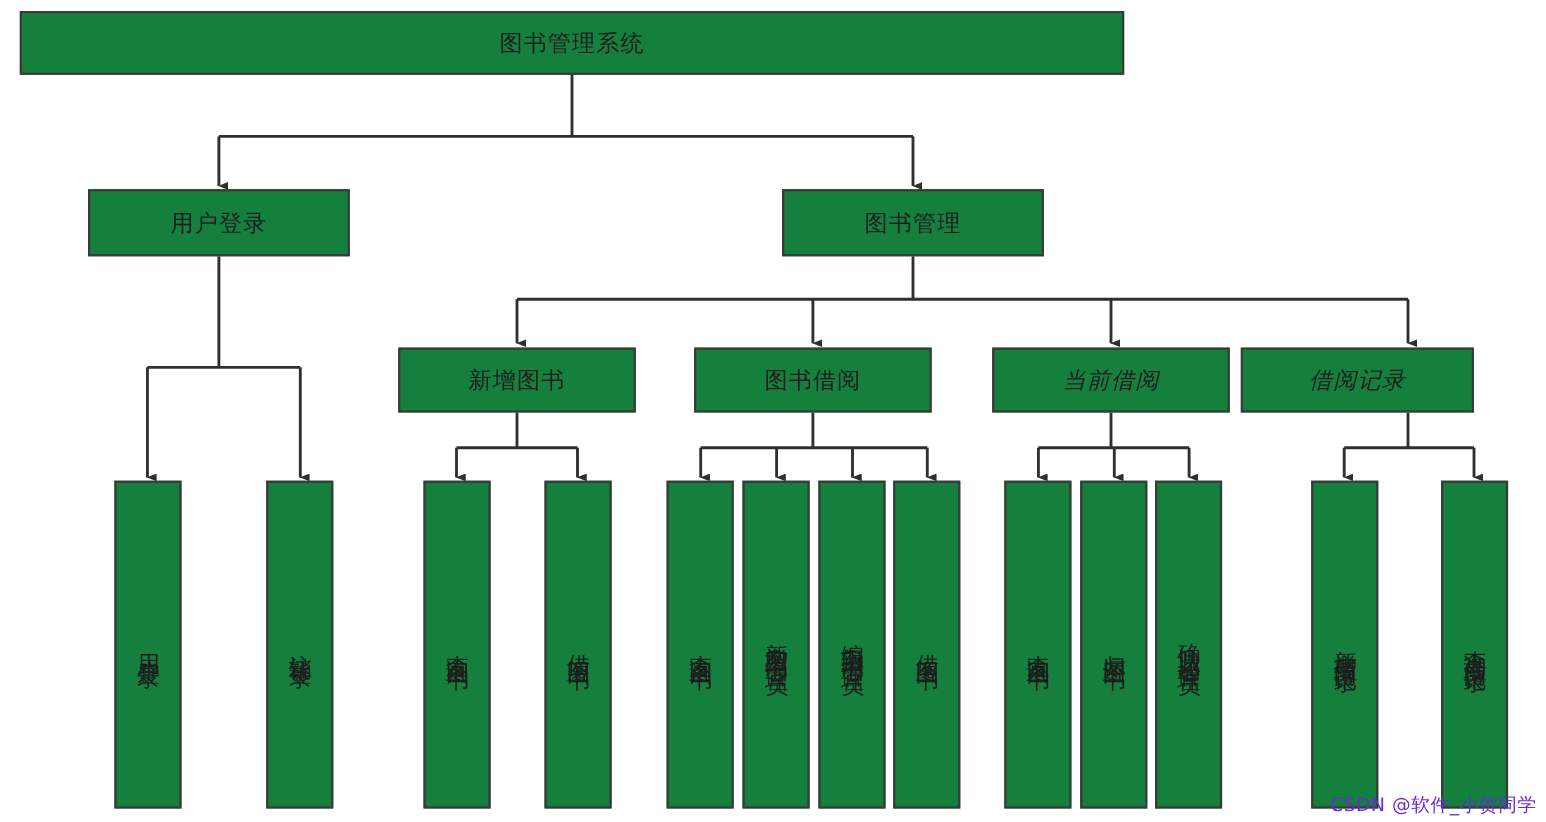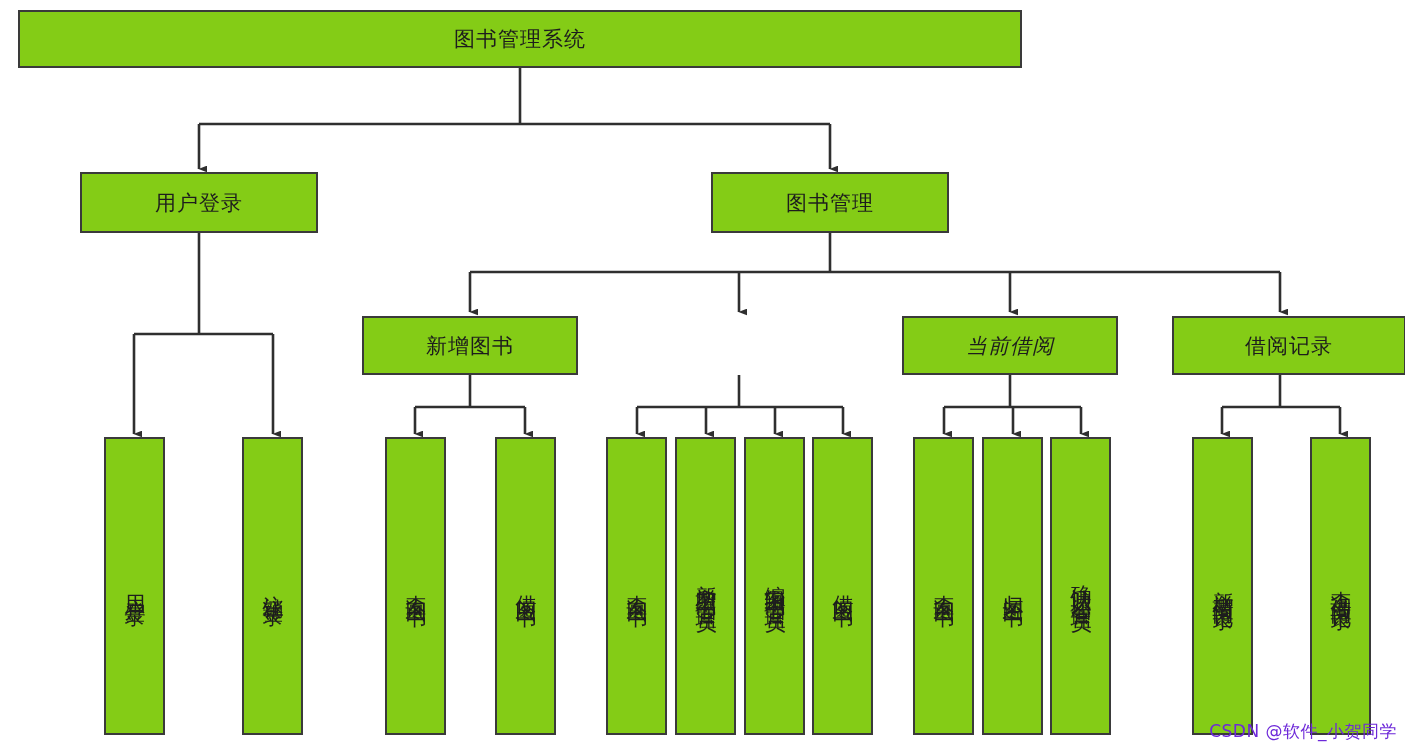--- a/index.html
+++ b/index.html
@@ -21,21 +21,21 @@
     position: absolute;
     left: 0;
     top: 0;
     width: 1405px;
     height: 747px;
     pointer-events: none;
   }
   .node {
     position: absolute;
     box-sizing: border-box;
-    background: #84cc16;
+    background: #15803d;
     border: 2px solid #3a3a3a;
     display: flex;
     align-items: center;
     justify-content: center;
     color: #1d1d1d;
   }
   .node.horizontal {
     font-size: 21px;
     letter-spacing: 1px;
   }
@@ -130,26 +130,29 @@
   </div>
 
   <div class="node horizontal" style="left:711px; top:172px; width:238px; height:61px;">
     <span class="label">图书管理</span>
   </div>
 
   <div class="node horizontal" style="left:362px; top:316px; width:216px; height:59px;">
     <span class="label">新增图书</span>
   </div>
 
+  <div class="node horizontal" style="left:631px; top:316px; width:216px; height:59px;">
+    <span class="label">图书借阅</span>
+  </div>
 
   <div class="node horizontal" style="left:902px; top:316px; width:216px; height:59px;font-style:italic;">
     <span class="label">当前借阅</span>
   </div>
 
-  <div class="node horizontal" style="left:1172px; top:316px; width:234px; height:59px;">
+  <div class="node horizontal" style="left:1128px; top:316px; width:212px; height:59px;font-style:italic;">
     <span class="label">借阅记录</span>
   </div>
 
   <div class="node vertical" style="left:104px; top:437px; width:61px; height:298px;">
     <span class="label">用户登录</span>
   </div>
 
   <div class="node vertical" style="left:242px; top:437px; width:61px; height:298px;">
     <span class="label">注销登录</span>
   </div>

